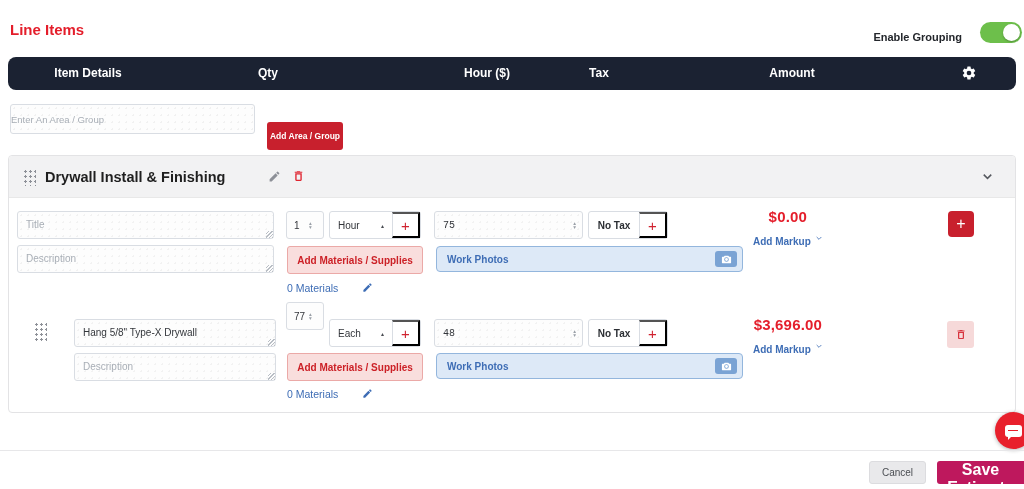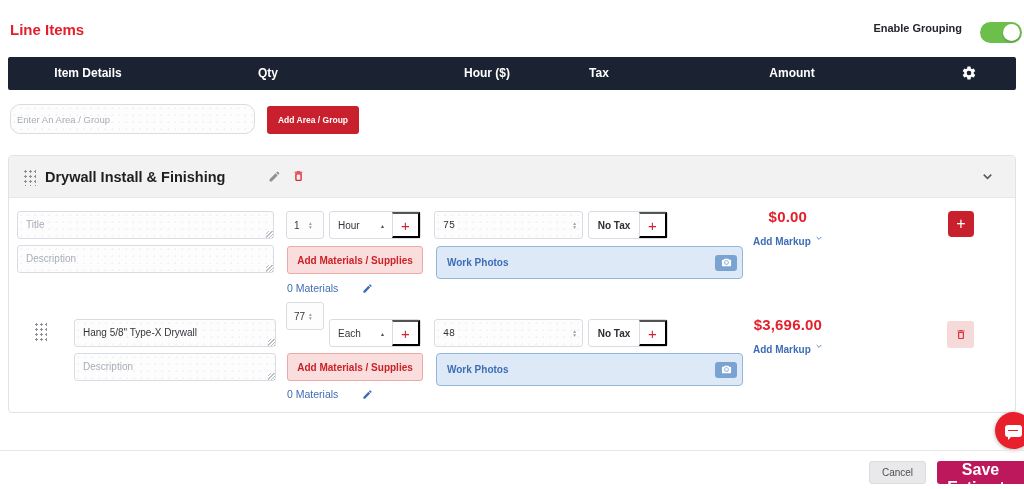--- a/index.html
+++ b/index.html
@@ -2,36 +2,36 @@
 <html><head>
 <meta charset="utf-8">
 <style>
   * { margin:0; padding:0; box-sizing:border-box; }
   html,body { background:#fff; }
   body { font-family:"Liberation Sans", sans-serif; }
   .page { position:relative; width:1024px; height:489px; background:#fff; overflow:hidden; }
 
   
   .page-title { position:absolute; left:10px; top:21px; font-size:15px; font-weight:700; color:#e41e2b; }
-  .grouping-wrap { position:absolute; right:2px; top:22px; display:flex; align-items:flex-start; gap:18px; }
+  .grouping-wrap { position:absolute; right:2px; top:22px; display:flex; align-items:flex-end; gap:18px; }
   .grouping-label { font-size:11px; font-weight:700; color:#23262b; }
   .toggle { position:relative; width:42px; height:21px; background:#6dbf4b; border-radius:11px; cursor:pointer; }
   .toggle .knob { position:absolute; right:2px; top:2px; width:17px; height:17px; background:#fff; border-radius:50%; box-shadow:0 1px 2px rgba(0,0,0,.25); }
 
   
-  .thead { position:absolute; left:8px; right:8px; top:57px; height:33px; background:#1b2232; border-radius:2px; }
+  .thead { position:absolute; left:8px; right:8px; top:57px; height:33px; background:#1b2232; border-radius:8px; }
   .thead .col { position:absolute; top:0; height:33px; line-height:33px; transform:translateX(-50%); color:#fff; font-size:12px; font-weight:700; white-space:nowrap; }
   .thead .gear { position:absolute; left:961px; top:8px; transform:translateX(-50%); width:16px; height:16px; }
   .thead .gear svg { width:16px; height:16px; fill:#fff; }
 
   
-  .area-input { position:absolute; left:10px; top:104px; width:245px; height:30px; border:1px solid #d9dde3; border-radius:10px; padding:0 6px; font-size:9.5px; color:#333; background:#fdfdfd;
+  .area-input { position:absolute; left:10px; top:104px; width:245px; height:30px; border:1px solid #d9dde3; border-radius:3px; padding:0 0; font-size:9.5px; color:#333; background:#fdfdfd;
     background-image:radial-gradient(#f1f1f1 1px, transparent 1px); background-size:7px 7px; outline:none; font-family:"Liberation Sans",sans-serif; }
   .area-input::placeholder { color:#a8aeb6; }
-  .btn-add-area { position:absolute; left:267px; top:106px; width:92px; height:28px; background:#c8202d; color:#fff; border:none; border-radius:3px; font-size:8.5px; font-weight:700; cursor:pointer; font-family:"Liberation Sans",sans-serif; }
+  .btn-add-area { position:absolute; left:267px; top:122px; width:76px; height:28px; background:#c8202d; color:#fff; border:none; border-radius:3px; font-size:8.5px; font-weight:700; cursor:pointer; font-family:"Liberation Sans",sans-serif; }
 
   
   .group-card { position:absolute; left:8px; top:155px; width:1008px; height:258px; border:1px solid #e3e3e5; border-radius:4px; background:#fff; }
   .group-header { position:absolute; left:0; top:0; right:0; height:42px; background:#f2f2f3; border-bottom:1px solid #e8e8e8; border-radius:4px 4px 0 0; }
   .drag-dots { background-image:radial-gradient(#8d9097 1.1px, transparent 1.2px); background-size:5px 5px; }
   .group-header .drag-dots { position:absolute; left:14px; top:13px; width:13px; height:17px; cursor:grab; }
   .group-title { position:absolute; left:36px; top:13px; font-size:14.5px; font-weight:700; color:#1f1f1f; white-space:nowrap; }
   .icon-btn { background:none; border:none; cursor:pointer; padding:0; }
   .group-edit { position:absolute; left:259px; top:14px; }
   .group-edit svg { width:13px; height:13px; fill:#8d9097; }
@@ -56,26 +56,26 @@
   .plus-seg { width:28px; border-left:1px solid #d9dde3; display:flex; align-items:center; justify-content:center; color:#d02330; font-size:15px; font-weight:400; cursor:pointer; background:none; }
 
   .rate-box { position:absolute; width:149px; height:28px; border:1px solid #d9dde3; border-radius:3px; background:#fdfdfd;
     background-image:radial-gradient(#f2f2f2 1px, transparent 1px); background-size:7px 7px; display:flex; align-items:center; justify-content:space-between; padding-right:6px; }
   .rate-box input { width:100px; border:none; background:transparent; font-size:10px; color:#33363b; padding-left:8px; outline:none; font-family:Liberation Mono, monospace; }
 
   .tax-group { position:absolute; width:80px; height:28px; border:1px solid #d9dde3; border-radius:3px; background:#fff; display:flex; align-items:stretch; }
   .tax-label { flex:1; display:flex; align-items:center; justify-content:center; font-size:10px; font-weight:700; color:#2c2f34; cursor:pointer; white-space:nowrap; }
 
   .btn-materials { position:absolute; width:136px; height:28px; background:#f9dedd; border:1px solid #eba9a7; border-radius:3px; color:#cc2127; font-size:10px; font-weight:700; cursor:pointer; font-family:"Liberation Sans",sans-serif; }
-  .btn-photos { position:absolute; width:307px; height:33px; background:#dde9f7; border:1px solid #93b6dd; border-radius:4px; display:flex; align-items:center; justify-content:space-between; padding:0 5px 0 10px; cursor:pointer; }
+  .btn-photos { position:absolute; width:307px; height:26px; background:#dde9f7; border:1px solid #93b6dd; border-radius:4px; display:flex; align-items:center; justify-content:space-between; padding:0 5px 0 10px; cursor:pointer; }
   .btn-photos .lbl { font-size:10px; font-weight:700; color:#3e6db5; }
   .camera-badge { width:22px; height:16px; background:#7aa3d4; border-radius:3px; display:flex; align-items:center; justify-content:center; }
   .camera-badge svg { width:11px; height:11px; fill:#fff; }
 
-  .materials-link { position:absolute; display:flex; align-items:center; gap:24px; cursor:pointer; }
+  .materials-link { position:absolute; display:flex; gap:24px; cursor:pointer; }
   .materials-link .txt { font-size:10.5px; color:#3e6db5; }
   .materials-link svg { width:11px; height:11px; fill:#3e6db5; }
 
   .amount { position:absolute;text-align:center; }
   .amount .val { font-size:15px; font-weight:800; color:#e41e2b; letter-spacing:.2px; }
   .markup-link { display:flex; align-items:center; gap:4px; margin-top:3px; cursor:pointer; }
   .markup-link .txt { font-size:10px; font-weight:700; color:#3e6db5;margin-top:8px; }
   .markup-link svg { width:8px; height:8px; stroke:#3e6db5; stroke-width:2.5; fill:none; }
 
   .btn-add-row { position:absolute; width:26px; height:26px; background:#c8202d; border:none; border-radius:4px; color:#fff; font-size:16px; line-height:24px; cursor:pointer; }

